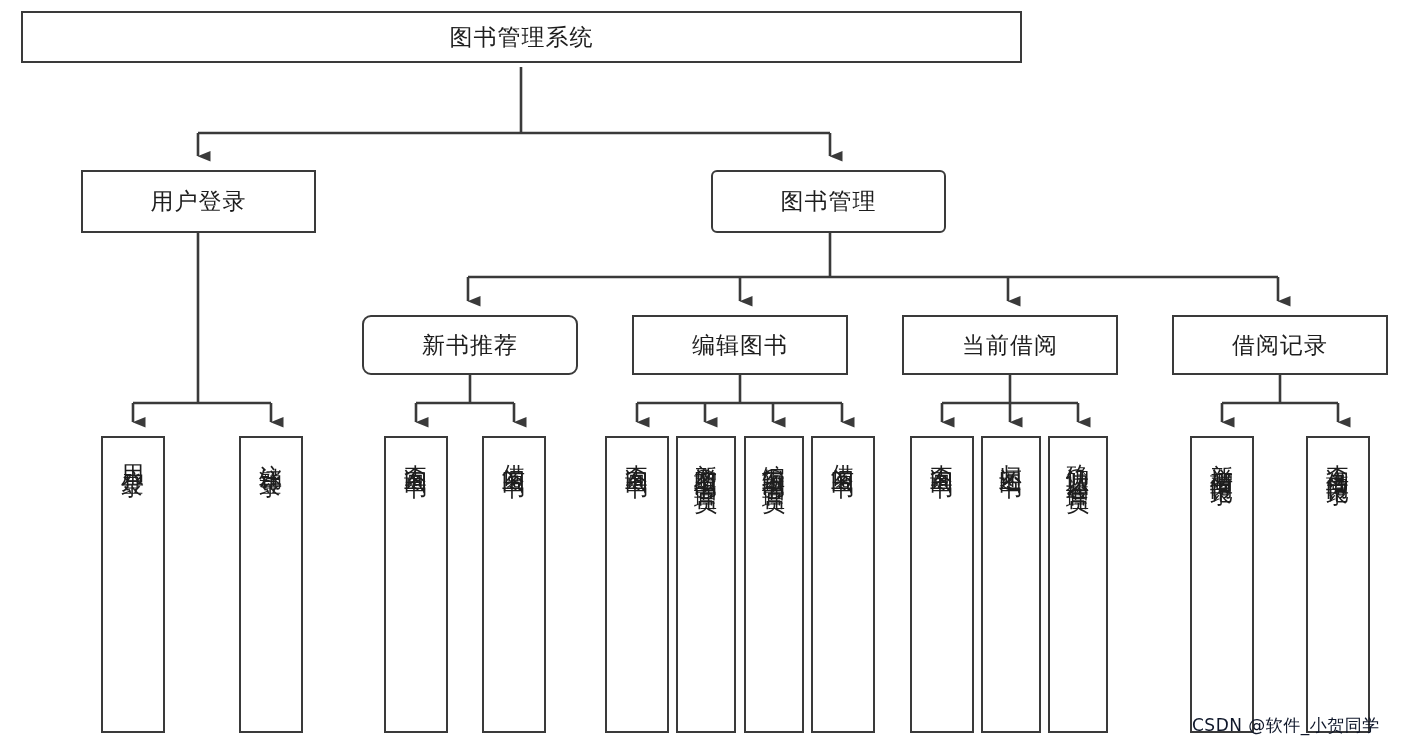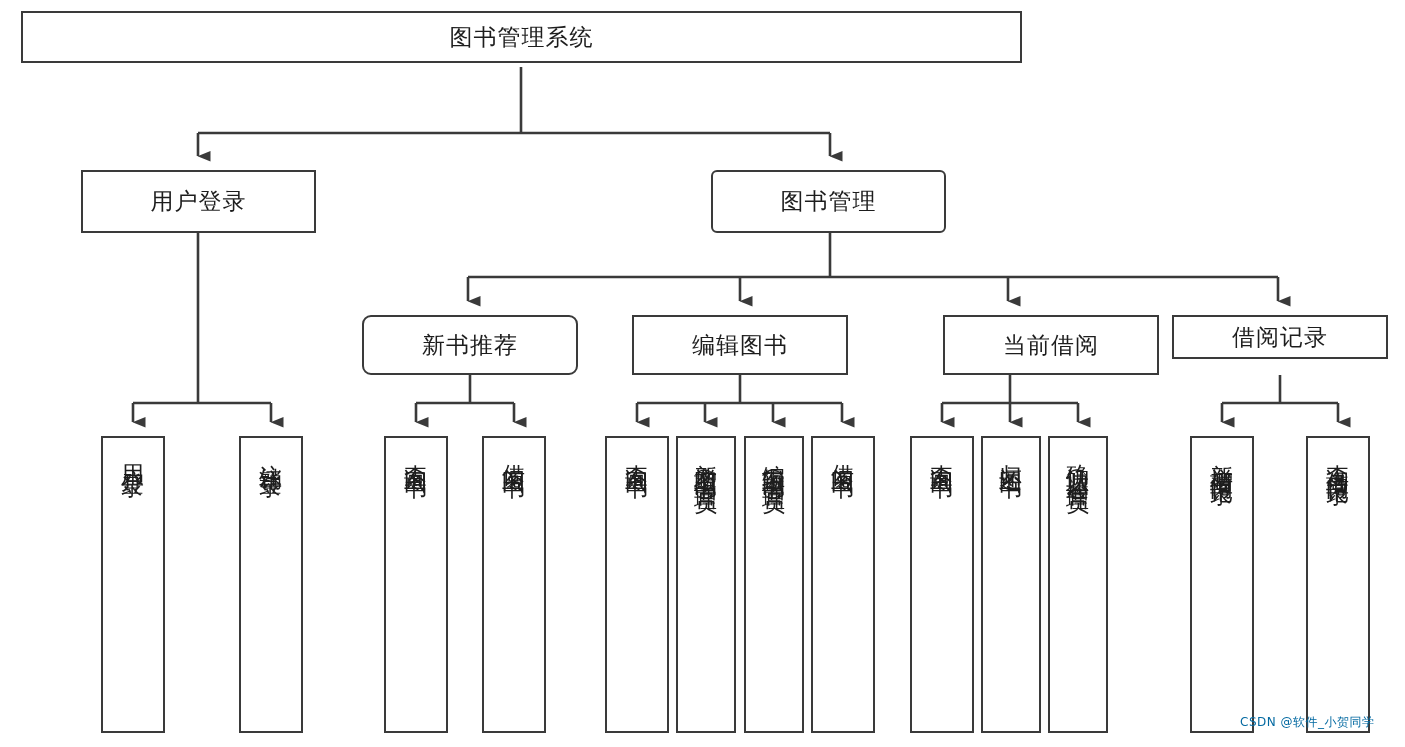--- a/index.html
+++ b/index.html
@@ -51,26 +51,25 @@
     writing-mode:vertical-rl;
     text-orientation:upright;
     font-size:23px;
     line-height:1.05;
     letter-spacing:4px;
     white-space:normal;
     max-height:278px;
   }
   .watermark{
     position:absolute;
-    font-size:12px;
-    color:#0369a1;
+    font-size:17px;
+    color:#0f172a;
     white-space:nowrap;
     z-index:3;
     letter-spacing:0.5px;
-    padding-left:48px;
   }
 </style>
 </head>
 <body>
 
 <div id="canvas">
 
   <svg id="edges" viewBox="0 0 1405 747" width="1405" height="747" xmlns="http://www.w3.org/2000/svg">
     <defs>
       <marker id="arrow" viewBox="0 0 12 14" refX="5.5" refY="13" markerWidth="12" markerHeight="14" orient="auto-start-reverse" markerUnits="userSpaceOnUse">
@@ -136,25 +135,25 @@
   </div>
 
   <div class="node" style="left:362px;top:315px;width:216px;height:60px;border-radius:9px;">
     <span class="label">新书推荐</span>
   </div>
 
   <div class="node" style="left:632px;top:315px;width:216px;height:60px;">
     <span class="label">编辑图书</span>
   </div>
 
-  <div class="node" style="left:902px;top:315px;width:216px;height:60px;margin-left:41px;">
+  <div class="node" style="left:902px;top:315px;width:216px;height:60px;">
     <span class="label">当前借阅</span>
   </div>
 
-  <div class="node" style="left:1172px;top:315px;width:216px;height:44px;">
+  <div class="node" style="left:1172px;top:315px;width:216px;height:60px;">
     <span class="label">借阅记录</span>
   </div>
 
   <div class="node leaf" style="left:101px;top:436px;width:64px;height:297px;">
     <span class="label">用户登录</span>
   </div>
   <div class="node leaf" style="left:239px;top:436px;width:64px;height:297px;">
     <span class="label">注销登录</span>
   </div>
 

